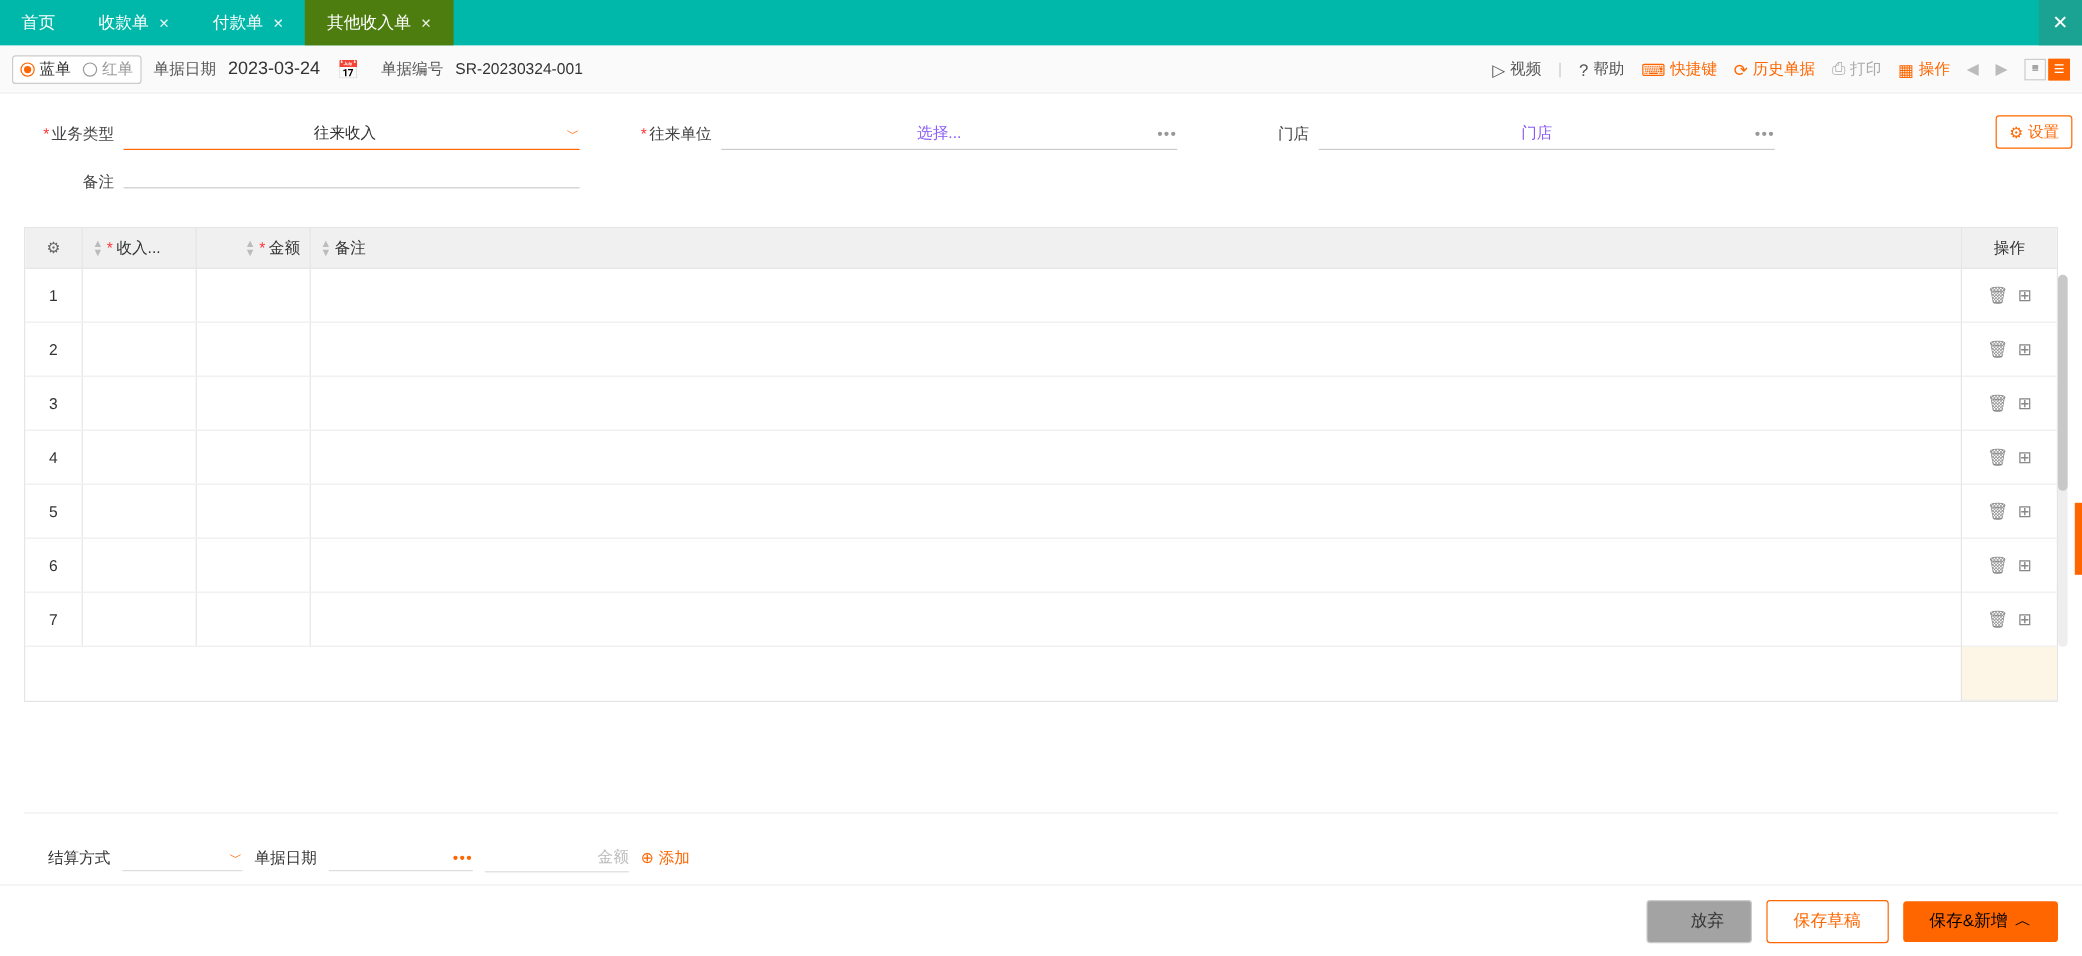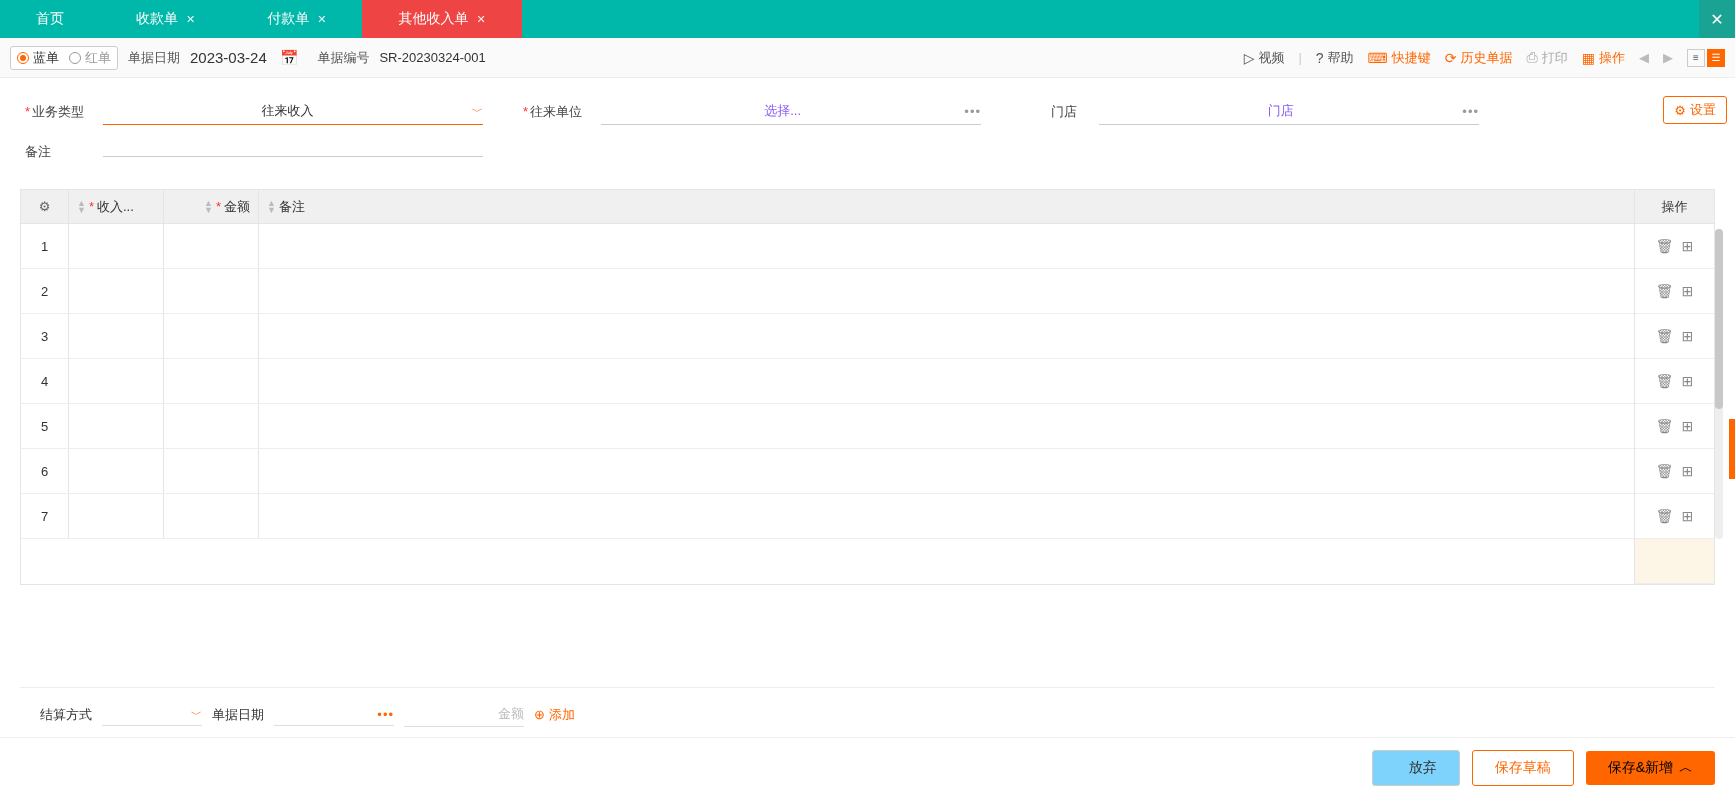--- a/index.html
+++ b/index.html
@@ -1,22 +1,22 @@
 <!DOCTYPE html>
 <html><head>
 <meta charset="utf-8">
 <style>
 * { box-sizing: border-box; margin: 0; padding: 0; }
 body { font-family: "Microsoft YaHei", Arial, sans-serif; font-size: 13px; color: #333; background: #fff; overflow: hidden; }
 .app { width: 1735px; height: 797px; display: flex; flex-direction: column; }
 
 
 .tabs { background: #00b8a9; height: 38px; display: flex; align-items: stretch; position: relative; }
-.tab { display: flex; align-items: center; padding: 0 36px; color: #fff; cursor: pointer; font-size: 14px; gap: 8px; }
-.tab.active { background: #ef4444; }
+.tab { display: flex; align-items: center; padding: 0 18px; color: #fff; cursor: pointer; font-size: 14px; gap: 8px; }
+.tab.active { background: #4d7c0f; }
 .tab-close { font-size: 11px; opacity: .9; }
 .tabs-close-all { position: absolute; right: 0; top: 0; width: 36px; height: 38px; background: #1aa393; display:flex; align-items:center; justify-content:center; color:#fff; cursor:pointer; font-size:16px; }
 
 
 .bar { height: 40px; display:flex; align-items:center; padding: 16px 10px; border-bottom: 1px solid #eee; background:#fafafa; gap:10px; position:relative; }
 .radio { display:flex; align-items:center; gap:4px; padding:2px 6px; border:1px solid #ccc; border-radius:3px; background:#fff; }
 .radio-dot { width:12px; height:12px; border:1px solid #999; border-radius:50%; display:inline-flex; align-items:center; justify-content:center; }
 .radio-dot.on { border-color:#f60; }
 .radio-dot.on::after { content:""; width:6px; height:6px; background:#f60; border-radius:50%; }
 .bar-label { color:#555; }
@@ -29,21 +29,21 @@
 .mini-icon { font-size:14px; }
 .view-toggle { display:flex; gap:2px; }
 .vt { width:18px; height:18px; border:1px solid #ccc; display:flex; align-items:center; justify-content:center; font-size:10px; cursor:pointer; }
 .vt.active { background:#f60; color:#fff; border-color:#f60; }
 
 
 .form-area { padding: 20px 25px 10px; position:relative; }
 .form-row { display:flex; gap:40px; margin-bottom:18px; }
 .field { display:flex; align-items:center; }
 .field .req { color:#f33; margin-right:2px; }
-.field .lbl { width:70px; color:#444; margin-right:8px; }
+.field .lbl { width:70px; text-align:right; color:#444; margin-right:8px; }
 .field .ctrl { border-bottom:1px solid #ccc; display:flex; align-items:center; justify-content:space-between; padding:4px 0; }
 .field.active .ctrl { border-bottom:1px solid #f60; }
 .ctrl .val { flex:1;text-align:center; }
 .ctrl .ph { color:#8b5cf6; }
 .chev { color:#f60; font-size:11px; }
 .dots { color:#999; letter-spacing:1px; cursor:pointer; }
 .settings-btn { position:absolute; right:8px; top:18px; border:1px solid #f60; color:#f60; padding:4px 10px; border-radius:3px; cursor:pointer; display:flex; align-items:center; gap:4px; }
 
 
 .grid-wrap { flex:1; padding: 0 20px; overflow:hidden; position:relative; }
@@ -60,29 +60,29 @@
 .sort { color:#bbb; font-size:9px; line-height:7px; display:flex; flex-direction:column; }
 .req2 { color:#f33; }
 .gr { height:45px; display:flex; align-items:center; border-bottom:1px solid #eee; }
 .subtotal { background:#fdf5e6; font-weight:bold; }
 .op-icon { color:#888; cursor:pointer; font-size:14px; }
 .vscroll { position:absolute; right:12px; top:40px; width:8px; height:310px; background:#eee; border-radius:4px; }
 .vscroll-thumb { width:8px; height:180px; background:#c8c8c8; border-radius:4px; }
 .vscroll-accent { position:absolute; right:0; top:230px; width:6px; height:60px; background:#f60; }
 
 
-.settle { padding:14px 20px 10px; display:flex; align-items:center; gap:10px; border-top:1px solid #eee; margin:0 20px; }
+.settle { padding:24px 20px 10px; display:flex; align-items:center; gap:10px; border-top:1px solid #eee; margin:0 20px; }
 .settle .sctrl { border-bottom:1px solid #ddd; display:flex; align-items:center; justify-content:space-between; padding:3px 0; }
 .settle .add { color:#f60; display:flex; align-items:center; gap:4px; cursor:pointer; }
 .ph2 { color:#bbb; }
 
 
 .footer { height:60px; border-top:1px solid #eee; display:flex; align-items:center; justify-content:flex-end; padding:0 20px; gap:12px; }
 .btn { padding:8px 22px; border-radius:3px; cursor:pointer; font-size:14px; }
-.btn-plain { border:1px solid #ccc; background:#7dd3fc;padding-left:36px; }
+.btn-plain { border:1px solid #ccc; background:#a3a3a3;padding-left:36px; }
 .btn-outline { border:1px solid #f60; color:#f60; background:#fff; }
 .btn-prim { background:#f60; color:#000000; display:flex; align-items:center; gap:6px; }
 </style>
 </head>
 <body>
 
 <div class="app">
 
   <div class="tabs">
     <div class="tab">

